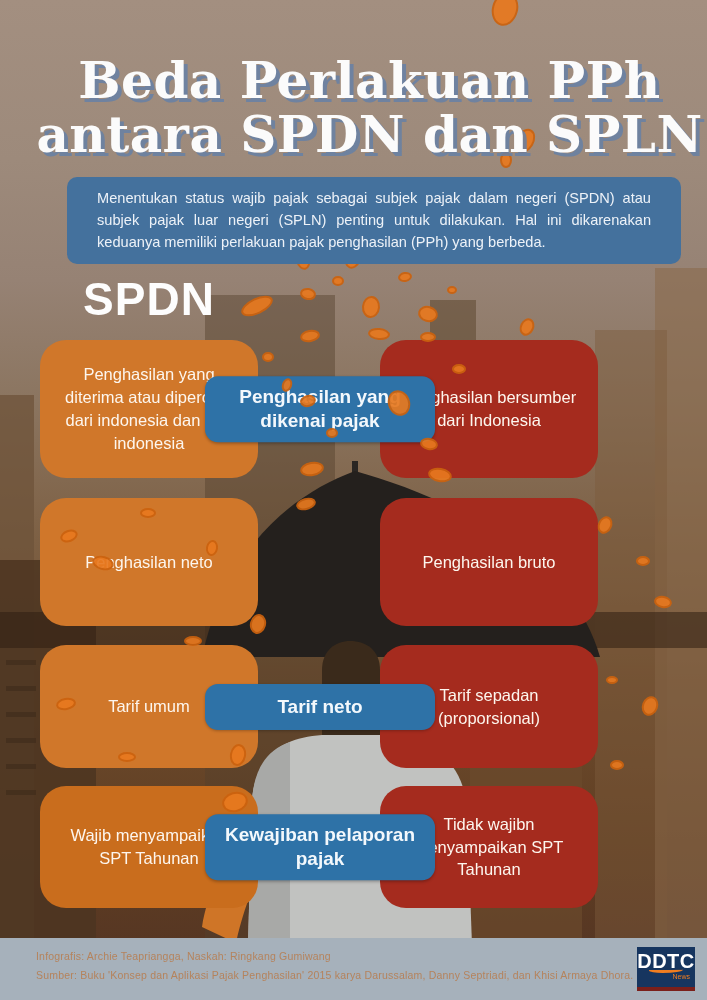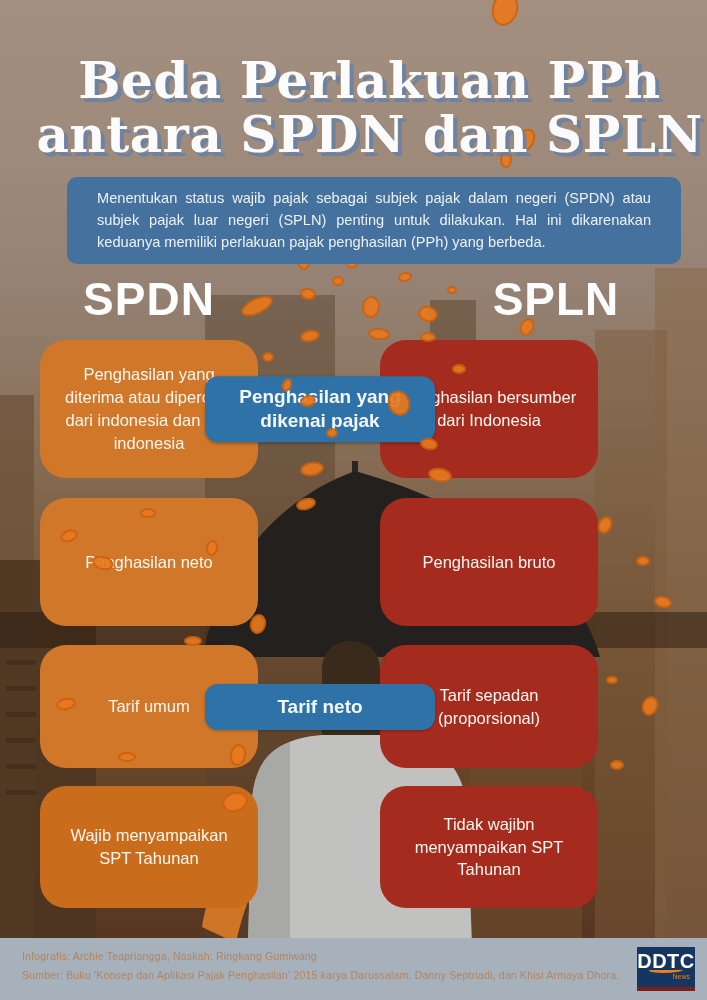--- a/index.html
+++ b/index.html
@@ -55,21 +55,21 @@
     display:flex;align-items:center;justify-content:center;text-align:center;
     color:#f3f8fc;font-size:19px;font-weight:700;line-height:1.25;padding:9px 12px;
     box-shadow:0 1px 3px rgba(0,0,0,.25);
   }
   
   .footer{
     position:absolute;left:0;bottom:0;width:707px;height:62px;z-index:6;
     background:var(--footer-bg,#a6b1bb);
   }
   .footer .credits,.footer .source{
-    margin:0;padding-left:22px;color:#b5835c;font-size:10.5px;letter-spacing:.2px;
+    margin:0;padding-left:36px;color:#b5835c;font-size:10.5px;letter-spacing:.2px;
   }
   .footer .credits{padding-top:12px;}
   .footer .source{padding-top:7px;}
   .logo{
     position:absolute;right:12px;top:9px;width:58px;height:40px;background:#16355f;
     display:flex;flex-direction:column;align-items:center;justify-content:center;
   }
   .logo .logo-text{color:#fff;font-weight:800;font-size:20px;letter-spacing:.5px;line-height:16px;}
   .logo .swoosh{width:34px;height:6px;border-bottom:3px solid #f07d20;border-radius:0 0 60% 40%;margin-top:-2px;}
   .logo .logo-sub{color:#f07d20;font-size:7px;align-self:flex-end;padding-right:5px;line-height:8px;}
@@ -150,21 +150,20 @@
     <span class="coin" data-name="coin-icon" style="left:610px;top:760px;width:14px;height:10px;"></span>
   </div>
 
   <h1 class="title" data-name="page-title"><span data-name="page-title-line1">Beda Perlakuan PPh</span><br><span data-name="page-title-line2">antara SPDN dan SPLN</span></h1>
 
   <div class="intro" data-name="intro-box">
     <p data-name="intro-text">Menentukan status wajib pajak sebagai subjek pajak dalam negeri (SPDN) atau subjek pajak luar negeri (SPLN) penting untuk dilakukan. Hal ini dikarenakan keduanya memiliki perlakuan pajak penghasilan (PPh) yang berbeda.</p>
   </div>
 
   <div class="col-head left" data-name="column-header-spdn">SPDN</div>
-  <div class="col-head right" data-name="column-header-spln">SPLN</div>
 
   <section class="row row1" data-name="comparison-row-income-object">
     <div class="cell spdn" data-name="spdn-cell">Penghasilan yang diterima atau diperoleh dari indonesia dan luar indonesia</div>
     <div class="cell spln" data-name="spln-cell">Penghasilan bersumber dari Indonesia</div>
     <div class="cat" data-name="category-label">Penghasilan yang dikenai pajak</div>
   </section>
 
   <section class="row row2" data-name="comparison-row-tax-base">
     <div class="cell spdn" data-name="spdn-cell">Penghasilan neto</div>
     <div class="cell spln" data-name="spln-cell">Penghasilan bruto</div>
@@ -172,20 +171,21 @@
 
   <section class="row row3" data-name="comparison-row-tax-rate">
     <div class="cell spdn" data-name="spdn-cell">Tarif umum</div>
     <div class="cell spln" data-name="spln-cell">Tarif sepadan (proporsional)</div>
     <div class="cat" data-name="category-label">Tarif neto</div>
   </section>
 
   <section class="row row4" data-name="comparison-row-reporting">
     <div class="cell spln" data-name="spln-cell">Tidak wajibn menyampaikan SPT Tahunan</div>
     <div class="cell spdn" data-name="spdn-cell">Wajib menyampaikan SPT Tahunan</div>
+    <div class="cat" data-name="category-label">Kewajiban pelaporan pajak</div>
   </section>
 
   <footer class="footer" data-name="footer">
     <p class="credits" data-name="footer-credits">Infografis: Archie Teapriangga, Naskah: Ringkang Gumiwang</p>
     <p class="source" data-name="footer-source">Sumber: Buku 'Konsep dan Aplikasi Pajak Penghasilan' 2015 karya Darussalam, Danny Septriadi, dan Khisi Armaya Dhora.</p>
     <div class="logo" data-name="ddtc-logo">
       <span class="logo-text" data-name="ddtc-logo-text">DDTC</span>
       <span class="swoosh" data-name="ddtc-logo-swoosh-icon"></span>
       <span class="logo-sub" data-name="ddtc-logo-sub">News</span>
     </div>

